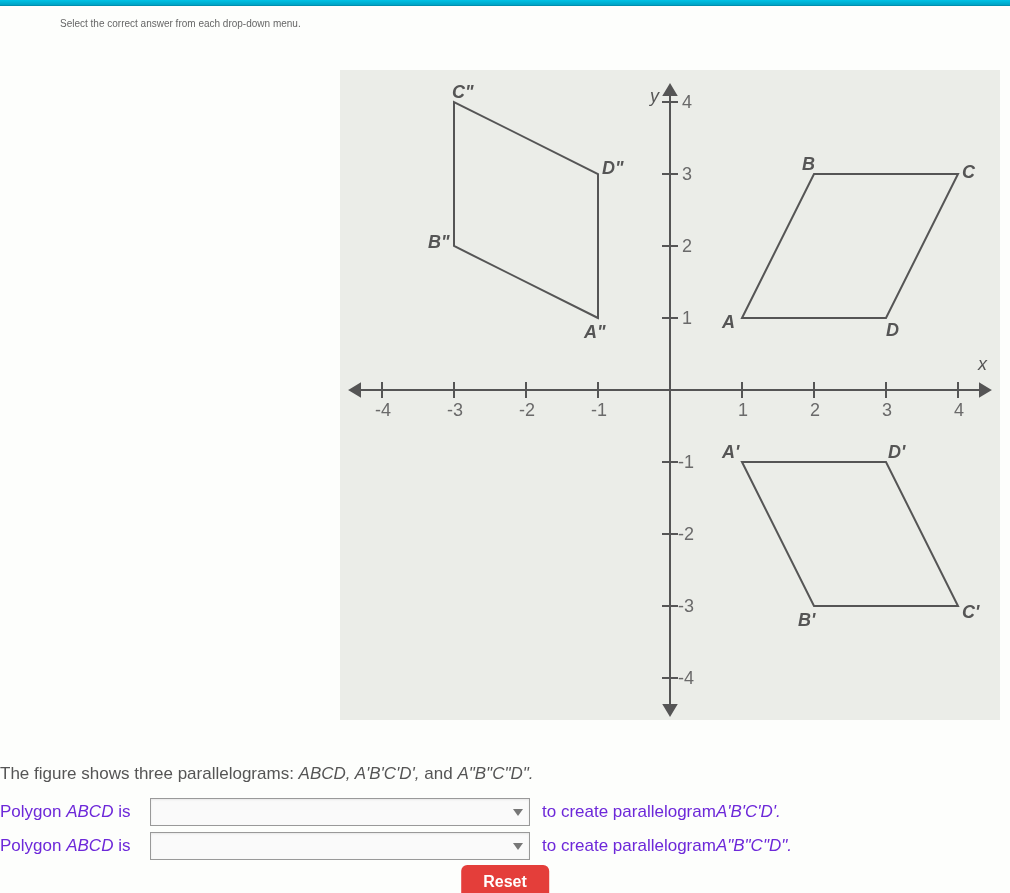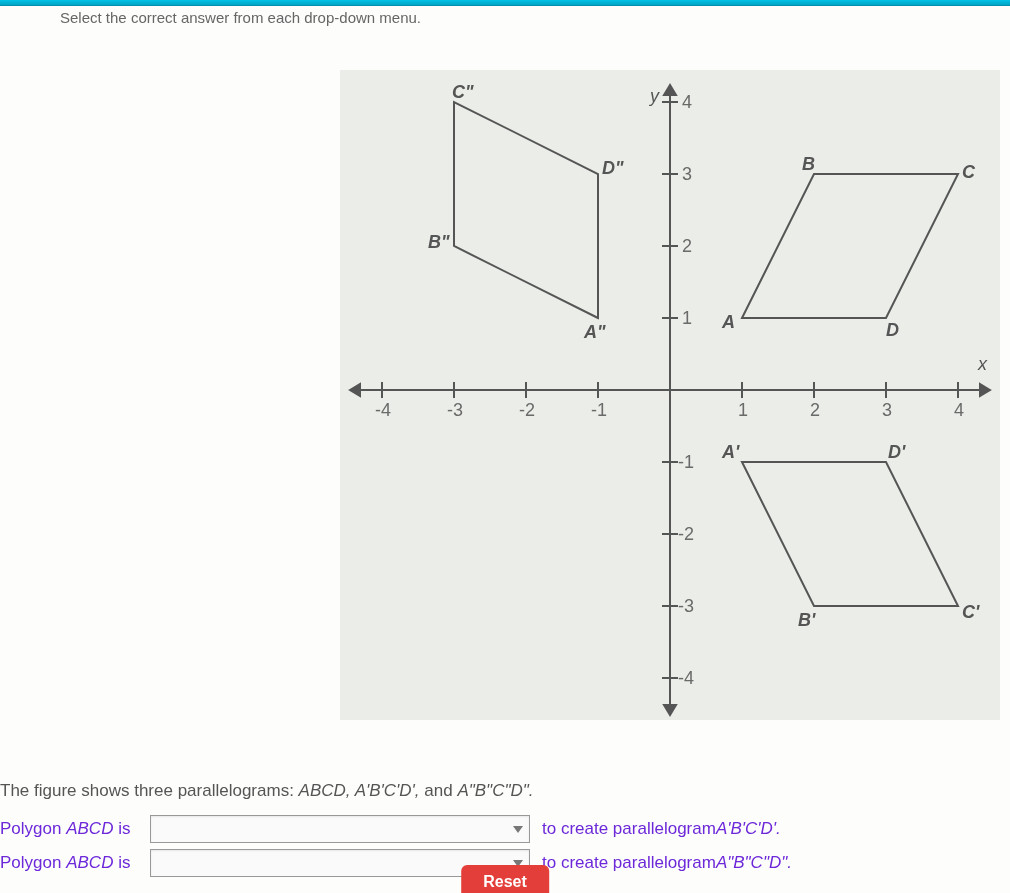--- a/index.html
+++ b/index.html
@@ -11,40 +11,40 @@
   position: relative;
   overflow: hidden;
   color: #555;
 }
 .top-bar {
   position:absolute; top:0; left:0; right:0; height:6px;
   background: linear-gradient(to bottom, #00c3e6, #00a3c4);
   border-bottom:1px solid #0090b0;
 }
 .instruction {
-  position:absolute; top:9px; left:60px;
-  font-size:15px; color:#666;
+  position:absolute; top:18px; left:60px;
+  font-size:10px; color:#666;
 }
 .figure-area {
   position:absolute;
   left:340px; top:70px;
   width:660px; height:700px;
 }
 .grid-bg {
   position:absolute; left:0; top:0;
   width:660px; height:650px;
   background:#ebede8;
 }
 .svg-plot { position:absolute; left:0; top:0; }
 .axis-num { fill:#6a6a6a; font-size:18px; font-family:Arial; }
 .vertex-label { fill:#555; font-size:18px; font-family:Arial; font-style:italic; font-weight:bold; }
 .axis-label { fill:#555; font-size:18px; font-style:italic; }
 
 .bottom-text {
-  position:absolute; left:0; bottom:0; width:1010px;
+  position:absolute; left:0; bottom:17px; width:1010px;
   padding:0 10px 10px 10px;
 }
 .figure-caption {
   font-size:17px; color:#555; margin-bottom:14px;
   margin-left:-10px;
 }
 .italic { font-style:italic; }
 .answer-row {
   display:flex; align-items:center; margin-bottom:6px;
   font-size:17px; color:#6d28d9;

